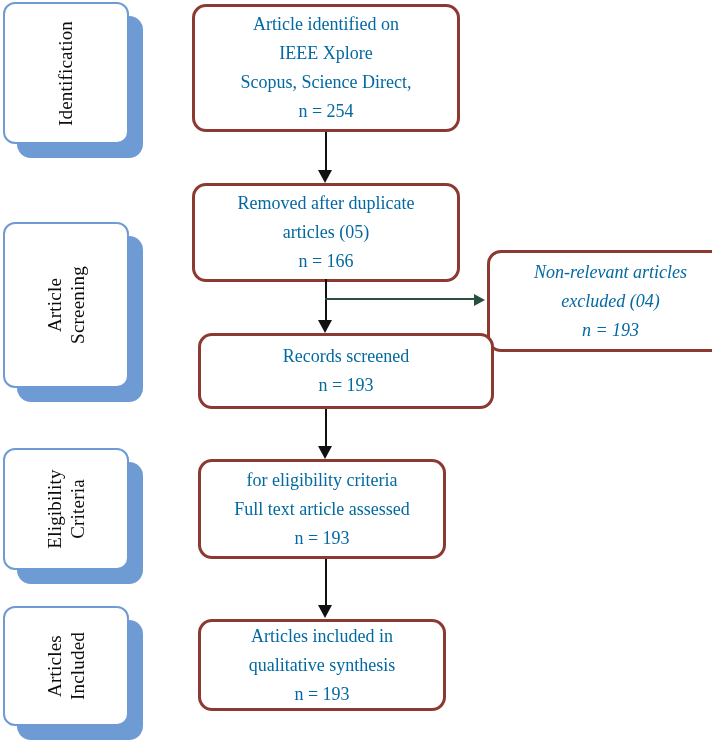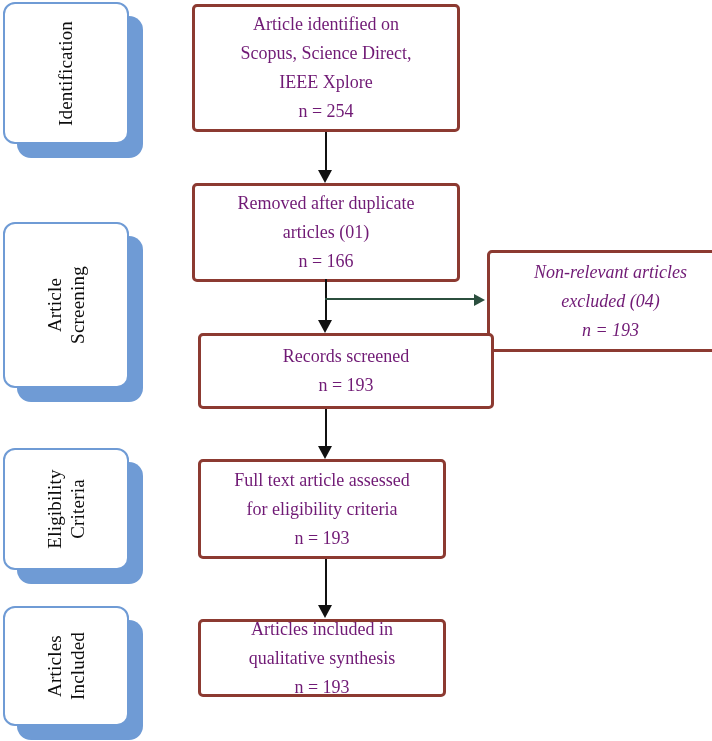--- a/index.html
+++ b/index.html
@@ -55,26 +55,26 @@
     letter-spacing: 0.2px;
   }
   .stage-label .l2 { display: block; }
 
   
   .flowbox {
     position: absolute;
     box-sizing: border-box;
     background: #ffffff;
     border: 3px solid #8c3a31;
-    border-radius: 5px;
+    border-radius: 14px;
     display: flex;
     align-items: center;
     justify-content: center;
     text-align: center;
-    color: #701a75;
+    color: #0369a1;
     font-size: 18px;
     line-height: 29px;
   }
   .flowbox .line { display: block; white-space: nowrap; }
 
   
   .vline {
     position: absolute;
     width: 2px;
     background: #111111;
@@ -141,33 +141,33 @@
       <div class="stage-label">
         <span>Articles</span>
         <span class="l2">Included</span>
       </div>
     </div>
   </div>
 
   <div class="flowbox" style="left:192px; top:4px; width:268px; height:128px;">
     <div>
       <span class="line">Article identified on</span>
+      <span class="line">IEEE Xplore</span>
       <span class="line">Scopus, Science Direct,</span>
-      <span class="line">IEEE Xplore</span>
       <span class="line">n = 254</span>
     </div>
   </div>
 
   <div class="vline" style="left:325px; top:132px; height:43px;"></div>
   <div class="vhead" style="left:318px; top:170px;"></div>
 
   <div class="flowbox" style="left:192px; top:183px; width:268px; height:99px;">
     <div>
       <span class="line">Removed after duplicate</span>
-      <span class="line">articles (01)</span>
+      <span class="line">articles (05)</span>
       <span class="line">n = 166</span>
     </div>
   </div>
 
   <div class="vline" style="left:325px; top:279px; height:45px;"></div>
   <div class="vhead" style="left:318px; top:320px;"></div>
 
   <div class="hline" style="left:325px; top:298px; width:150px;"></div>
   <div class="hhead" style="left:474px; top:294px;"></div>
 
@@ -184,30 +184,30 @@
       <span class="line">Records screened</span>
       <span class="line">n = 193</span>
     </div>
   </div>
 
   <div class="vline" style="left:325px; top:409px; height:42px;"></div>
   <div class="vhead" style="left:318px; top:446px;"></div>
 
   <div class="flowbox" style="left:198px; top:459px; width:248px; height:100px;">
     <div>
+      <span class="line">for eligibility criteria</span>
       <span class="line">Full text article assessed</span>
-      <span class="line">for eligibility criteria</span>
       <span class="line">n = 193</span>
     </div>
   </div>
 
   <div class="vline" style="left:325px; top:559px; height:50px;"></div>
   <div class="vhead" style="left:318px; top:605px;"></div>
 
-  <div class="flowbox" style="left:198px; top:619px; width:248px; height:78px;">
+  <div class="flowbox" style="left:198px; top:619px; width:248px; height:92px;">
     <div>
       <span class="line">Articles included in</span>
       <span class="line">qualitative synthesis</span>
       <span class="line">n = 193</span>
     </div>
   </div>
 
 </div>
 
 </body></html>

